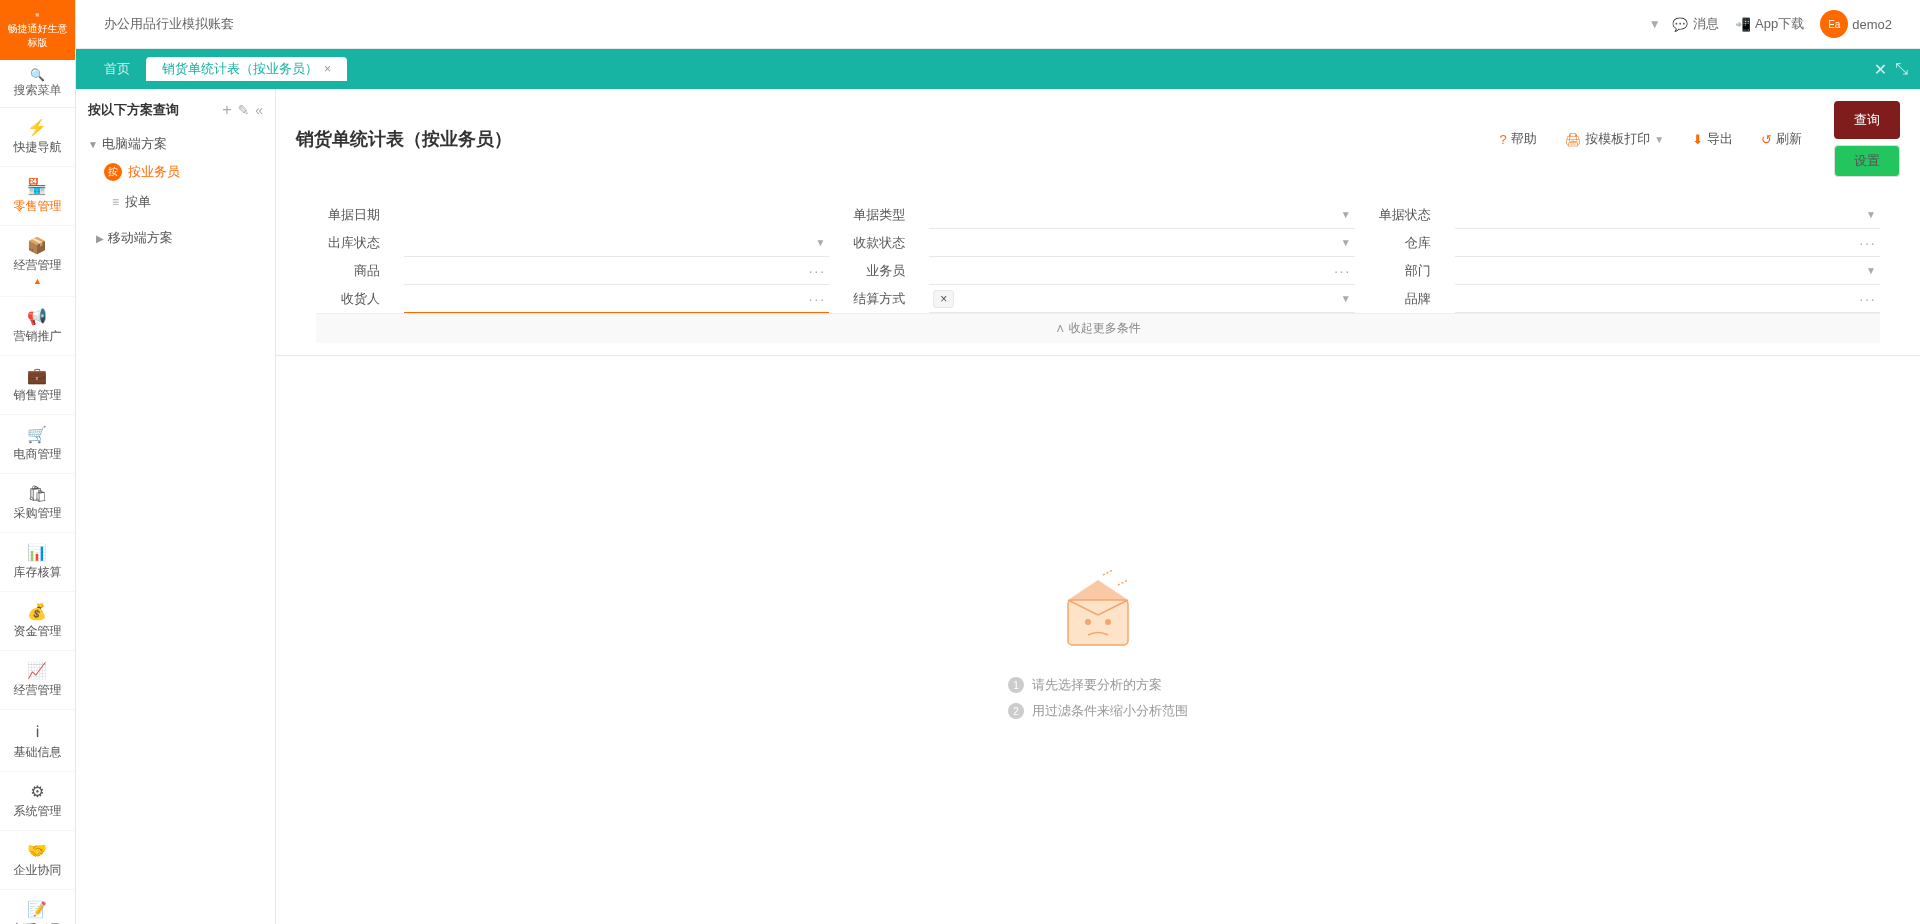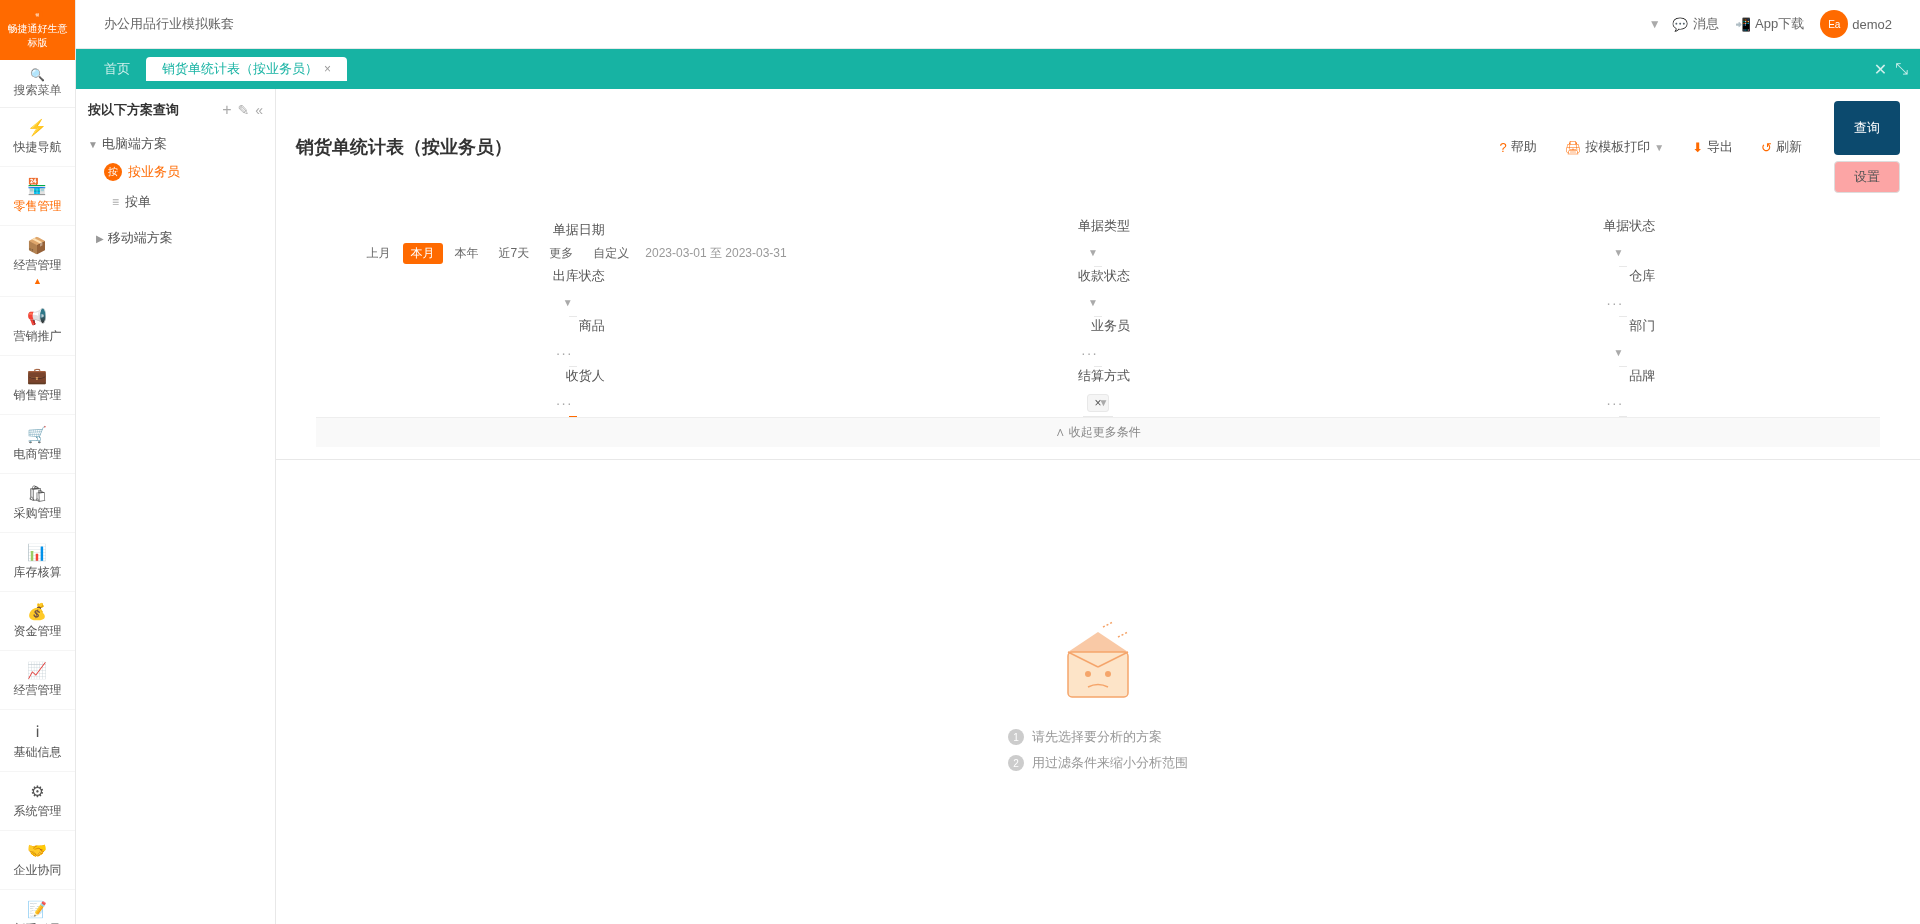--- a/index.html
+++ b/index.html
@@ -277,30 +277,30 @@
       align-items: center;
       gap: 4px;
       color: #555;
       font-size: 13px;
       cursor: pointer;
       padding: 4px 8px;
       border-radius: 4px;
     }
     .page-action-btn .icon { color: #ff6a00; }
     .btn-query {
-      background: #0c4a6e;
+      background: #7f1d1d;
       color: #fff;
       border: none;
-      padding: 18px 20px;
+      padding: 10px 20px;
       border-radius: 4px;
       font-size: 13px;
       cursor: pointer;
     }
     .btn-settings {
-      background: #fca5a5;
+      background: #22c55e;
       color: #555;
       border: 1px solid #ddd;
       padding: 6px 16px;
       border-radius: 4px;
       font-size: 13px;
       cursor: pointer;
     }
 
     
     .filter-area {
@@ -434,22 +434,21 @@
 
     .filter-grid {
       display: grid;
       grid-template-columns: 1fr 1fr 1fr;
       gap: 12px;
       align-items: center;
     }
     .filter-cell {
       display: flex;
       align-items: center;
-      gap: 4px;
-      flex-direction: column;
+      gap: 24px;
     }
   </style>
 </head>
 <body>
 
 <div class="sidebar">
   <div class="sidebar-logo">
     <svg class="logo-icon" viewBox="0 0 32 32" fill="none">
       <circle cx="16" cy="16" r="16" fill="#ff6a00"></circle>
       <text x="8" y="20" font-size="12" fill="#fff">畅</text>
@@ -620,31 +619,20 @@
               <button class="btn-settings">设置</button>
             </div>
           </div>
         </div>
 
         <div class="filter-area">
 
           <div class="filter-grid">
             <div class="filter-cell">
               <span class="filter-label">单据日期</span>
-              <div class="date-filter">
-                <div class="date-tabs">
-                  <span class="date-tab">上月</span>
-                  <span class="date-tab active">本月</span>
-                  <span class="date-tab">本年</span>
-                  <span class="date-tab">近7天</span>
-                  <span class="date-tab">更多</span>
-                  <span class="date-tab">自定义</span>
-                </div>
-                <span class="date-range">2023-03-01 至 2023-03-31</span>
-              </div>
             </div>
             <div class="filter-cell">
               <span class="filter-label">单据类型</span>
               <div class="filter-field" style="flex:1;">
                 <span class="dropdown-arrow">▼</span>
               </div>
             </div>
             <div class="filter-cell">
               <span class="filter-label">单据状态</span>
               <div class="filter-field" style="flex:1;">

